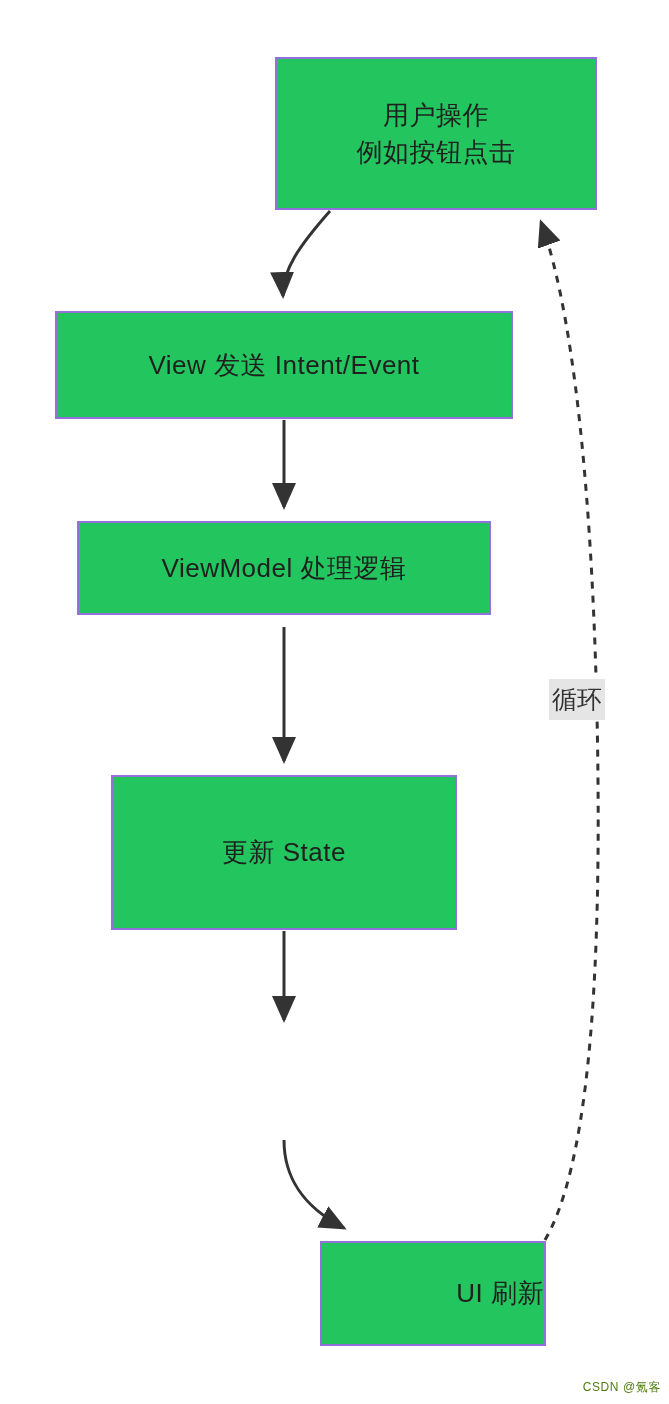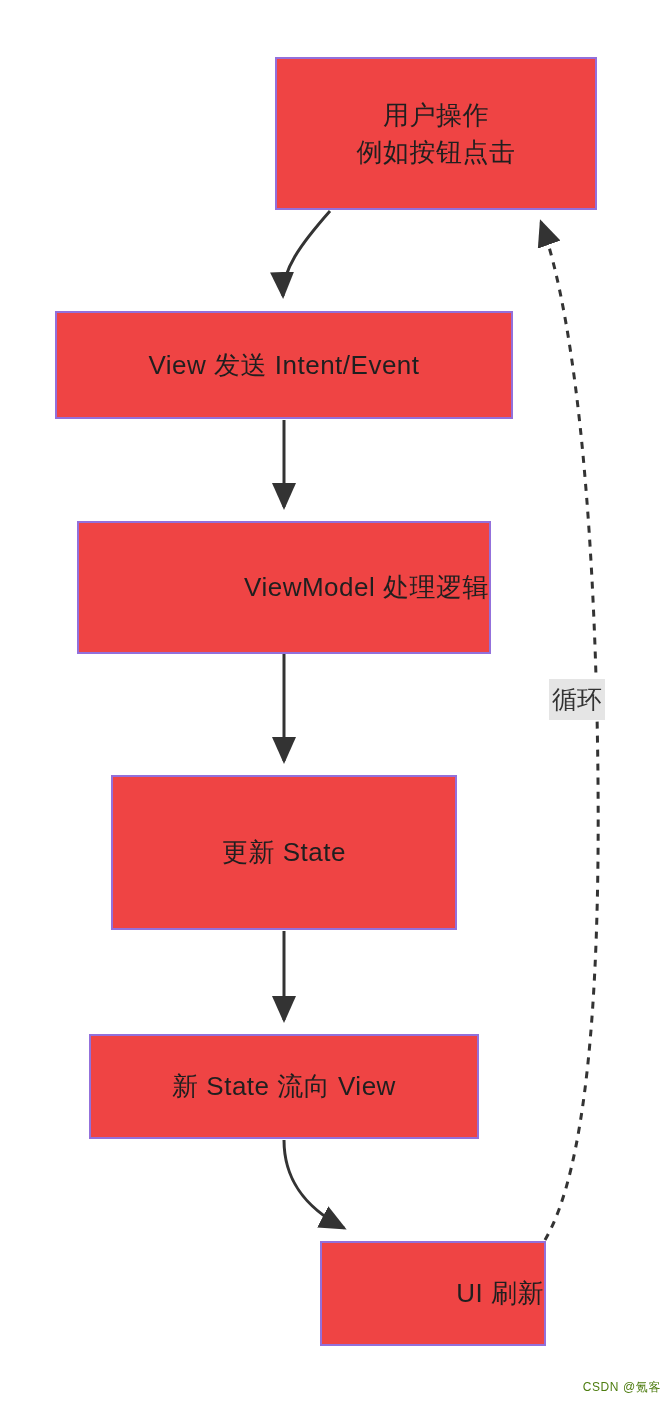--- a/index.html
+++ b/index.html
@@ -13,38 +13,38 @@
   #canvas {
     position: relative;
     width: 669px;
     height: 1404px;
     background: #ffffff;
     overflow: hidden;
   }
   .node {
     position: absolute;
     box-sizing: border-box;
-    background: #ef4444;
+    background: #22c55e;
     border: 2px solid #9370db;
     display: flex;
     flex-direction: column;
     align-items: center;
     justify-content: center;
     color: #1f1f1f;
     font-size: 26px;
     line-height: 1.42;
     text-align: center;
     letter-spacing: 0.5px;
     white-space: nowrap;
   }
   .node .line2 { display: block; }
 
   #n1 { left: 275px; top: 57px;   width: 322px; height: 153px; }
   #n2 { left: 55px;  top: 311px;  width: 458px; height: 108px; }
-  #n3 { left: 77px;  top: 521px;  width: 414px; height: 133px; align-items: flex-end; }
+  #n3 { left: 77px;  top: 521px;  width: 414px; height: 94px; }
   #n4 { left: 111px; top: 775px;  width: 346px; height: 155px; }
   #n5 { left: 89px;  top: 1034px; width: 390px; height: 105px; }
   #n6 { left: 320px; top: 1241px; width: 226px; height: 105px; align-items: flex-end; }
 
   svg#edges {
     position: absolute;
     left: 0; top: 0;
     width: 669px;
     height: 1404px;
     pointer-events: none;
@@ -117,23 +117,20 @@
   </div>
 
   <div class="node" id="n3">
     <span>ViewModel 处理逻辑</span>
   </div>
 
   <div class="node" id="n4">
     <span>更新 State</span>
   </div>
 
-  <div class="node" id="n5">
-    <span>新 State 流向 View</span>
-  </div>
 
   <div class="node" id="n6">
     <span>UI 刷新</span>
   </div>
 
   <div class="edge-label" id="loop-label">循环</div>
 
   <div id="watermark">CSDN @氪客</div>
 
 </div>

